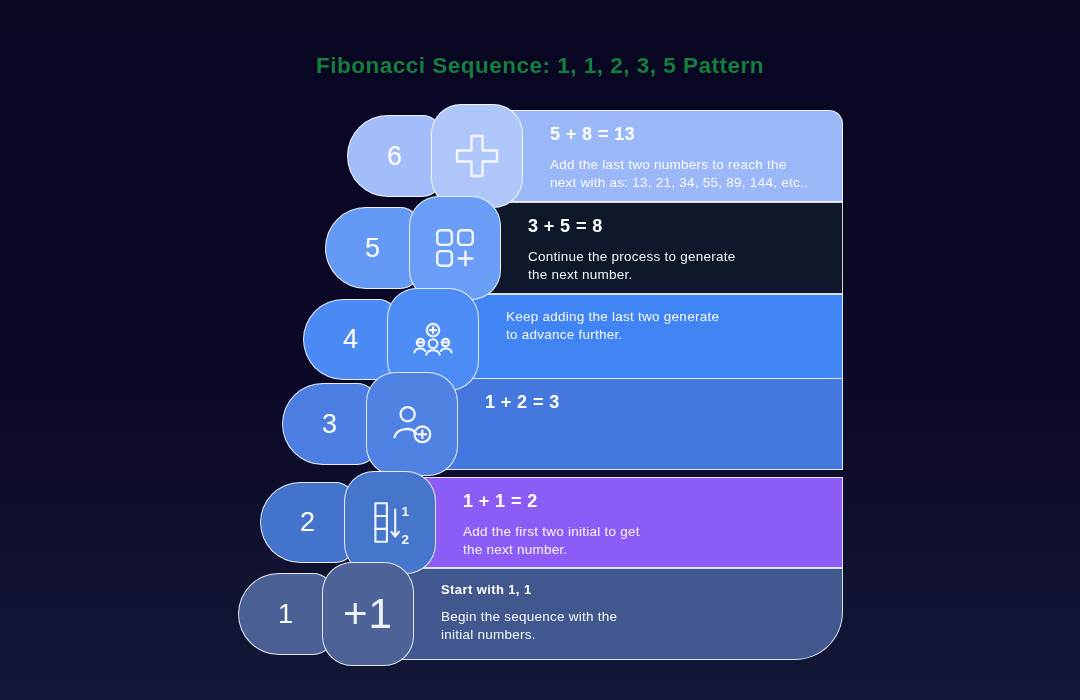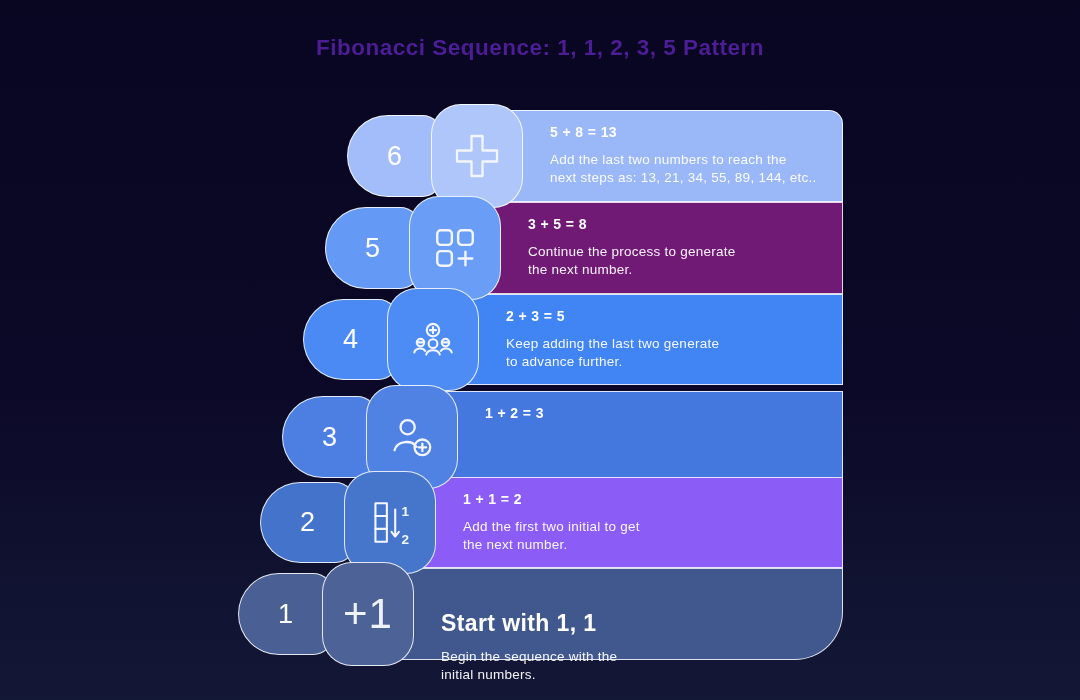--- a/index.html
+++ b/index.html
@@ -4,47 +4,47 @@
 <style>
   * { margin:0; padding:0; box-sizing:border-box; }
   html,body { width:1080px; height:700px; overflow:hidden; }
   body {
     background:linear-gradient(180deg,#080621 0%,#0b0927 55%,#131836 100%);
     font-family:"Liberation Sans","DejaVu Sans",sans-serif;
     position:relative;
     color:#fff;
   }
   .page-title {
-    position:absolute; top:35px; left:0; width:100%;
+    position:absolute; top:53px; left:0; width:100%;
     text-align:center; font-size:22.5px; font-weight:700;
-    letter-spacing:.5px; color:#4c1d95;
+    letter-spacing:.5px; color:#15803d;
   }
   .diagram { position:absolute; inset:0; }
   .row { position:absolute; left:0; width:1080px; }
   .r0 { top:110px; height:92px; --b:347px; }
   .r1 { top:202px; height:92px; --b:325px; }
   .r2 { top:294px; height:91px; --b:303px; }
-  .r3 { top:391px; height:92px; --b:282px; }
+  .r3 { top:378px; height:92px; --b:282px; }
   .r4 { top:477px; height:91px; --b:260px; }
   .r5 { top:568px; height:92px; --b:238px; }
 
   .panel {
     position:absolute; top:0; bottom:0;
     left:calc(var(--b) + 118px); right:237px;
     border:1px solid rgba(255,255,255,.82);
     z-index:1; padding:13px 14px 0 84px;
   }
   .r0 .panel { border-radius:14px 14px 0 0; }
   .r5 .panel { border-radius:0 0 48px 0; }
 
   .heading {
-    font-size:14px; font-weight:700; letter-spacing:.4px;
+    font-size:18px; font-weight:700; letter-spacing:.4px;
     margin-bottom:11px; color:#ffffff;
   }
-  .r5 .heading { font-size:23px;margin-top:28px; }
+  .r5 .heading { font-size:13px; }
   .desc {
     font-size:13.5px; line-height:1.32; letter-spacing:.25px;
     color:rgba(255,255,255,.95); white-space:pre-line; max-width:310px;
   }
 
   .bubble {
     position:absolute; top:5px; bottom:5px;
     left:var(--b); width:95px;
     border-radius:46px 22px 22px 46px;
     border:1px solid rgba(255,255,255,.85);
@@ -69,54 +69,53 @@
 <body>
 
 <h1 class="page-title">Fibonacci Sequence: 1, 1, 2, 3, 5 Pattern</h1>
 
 <div class="diagram">
 
   <div class="row r0">
     <div class="panel" style="background-color: rgb(154, 183, 248);">
       <div class="heading">5 + 8 = 13</div>
       <div class="desc">Add the last two numbers to reach the
-next steps as: 13, 21, 34, 55, 89, 144, etc..</div>
+next with as: 13, 21, 34, 55, 89, 144, etc..</div>
     </div>
     <div class="bubble" style="background-color: rgb(162, 189, 249);">
       <span class="num">6</span>
     </div>
     <div class="blob" style="background-color: rgb(174, 198, 250);">
       <svg width="54" height="54" viewBox="0 0 54 54">
         <path d="M21.5 7 h11 v14.5 h14.5 v11 h-14.5 v14.5 h-11 v-14.5 h-14.5 v-11 h14.5 z"></path>
       </svg>
     </div>
   </div>
 
   <div class="row r1">
-    <div class="panel" style="background-color: #701a75;">
+    <div class="panel" style="background-color: #0f172a;">
       <div class="heading">3 + 5 = 8</div>
       <div class="desc">Continue the process to generate
 the next number.</div>
     </div>
     <div class="bubble" style="background-color: rgb(100, 154, 246);">
       <span class="num">5</span>
     </div>
     <div class="blob" style="background-color: rgb(105, 157, 246);">
       <svg width="46" height="46" viewBox="0 0 44 44">
         <rect x="5" y="5" width="14" height="14" rx="3.5"></rect>
         <rect x="25" y="5" width="14" height="14" rx="3.5"></rect>
         <rect x="5" y="25" width="14" height="14" rx="3.5"></rect>
         <path d="M32 25.5 v13 M25.5 32 h13"></path>
       </svg>
     </div>
   </div>
 
   <div class="row r2">
     <div class="panel" style="background-color: rgb(65, 132, 244);">
-      <div class="heading">2 + 3 = 5</div>
       <div class="desc">Keep adding the last two generate
 to advance further.</div>
     </div>
     <div class="bubble" style="background-color: rgb(75, 138, 245);">
       <span class="num">4</span>
     </div>
     <div class="blob" style="background-color: rgb(78, 140, 245);">
       <svg width="50" height="42" viewBox="0 0 48 38" style="stroke-width:2">
         <circle cx="24" cy="9.5" r="6"></circle>
         <path d="M24 6.5 v6 M21 9.5 h6"></path>

